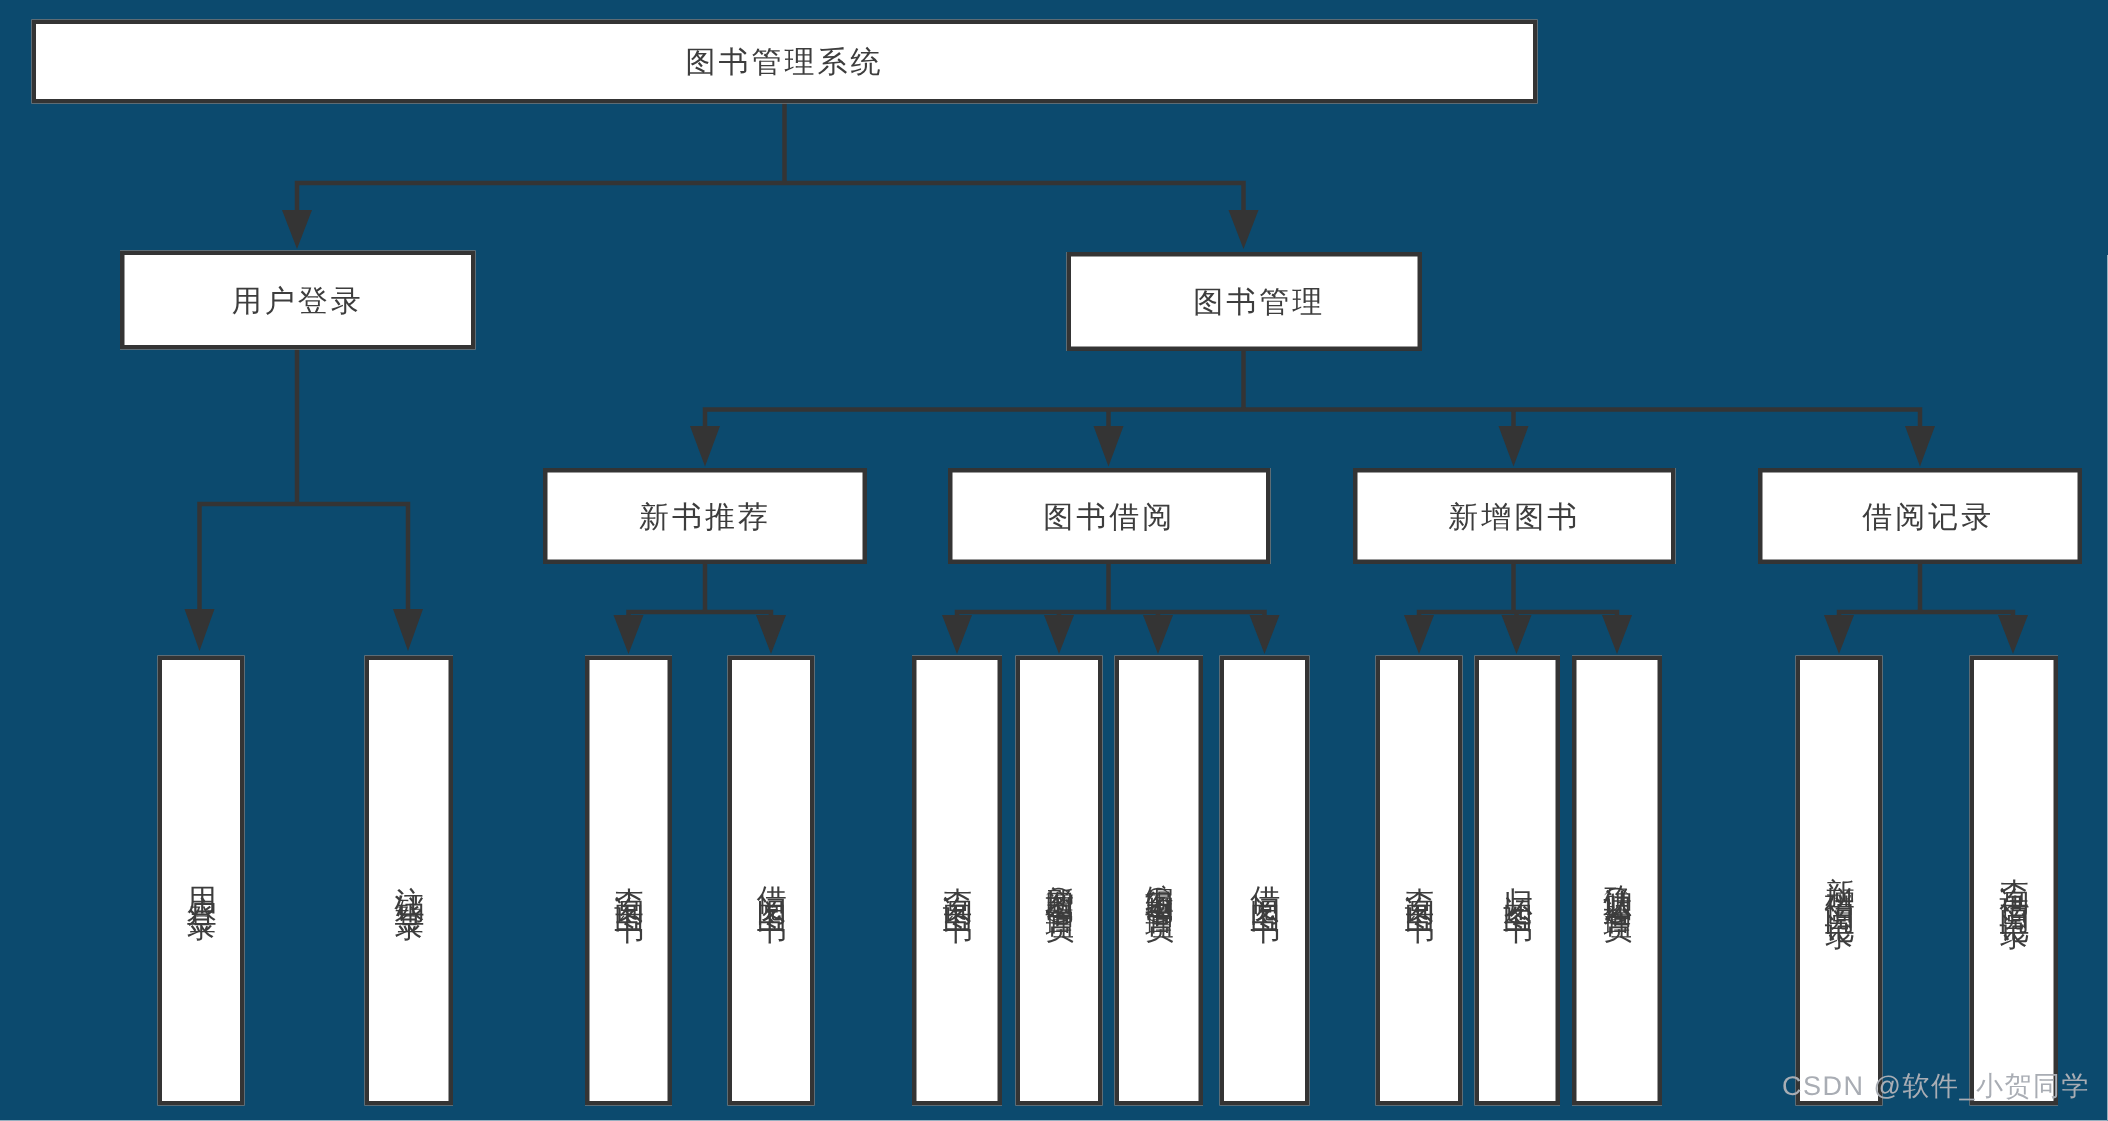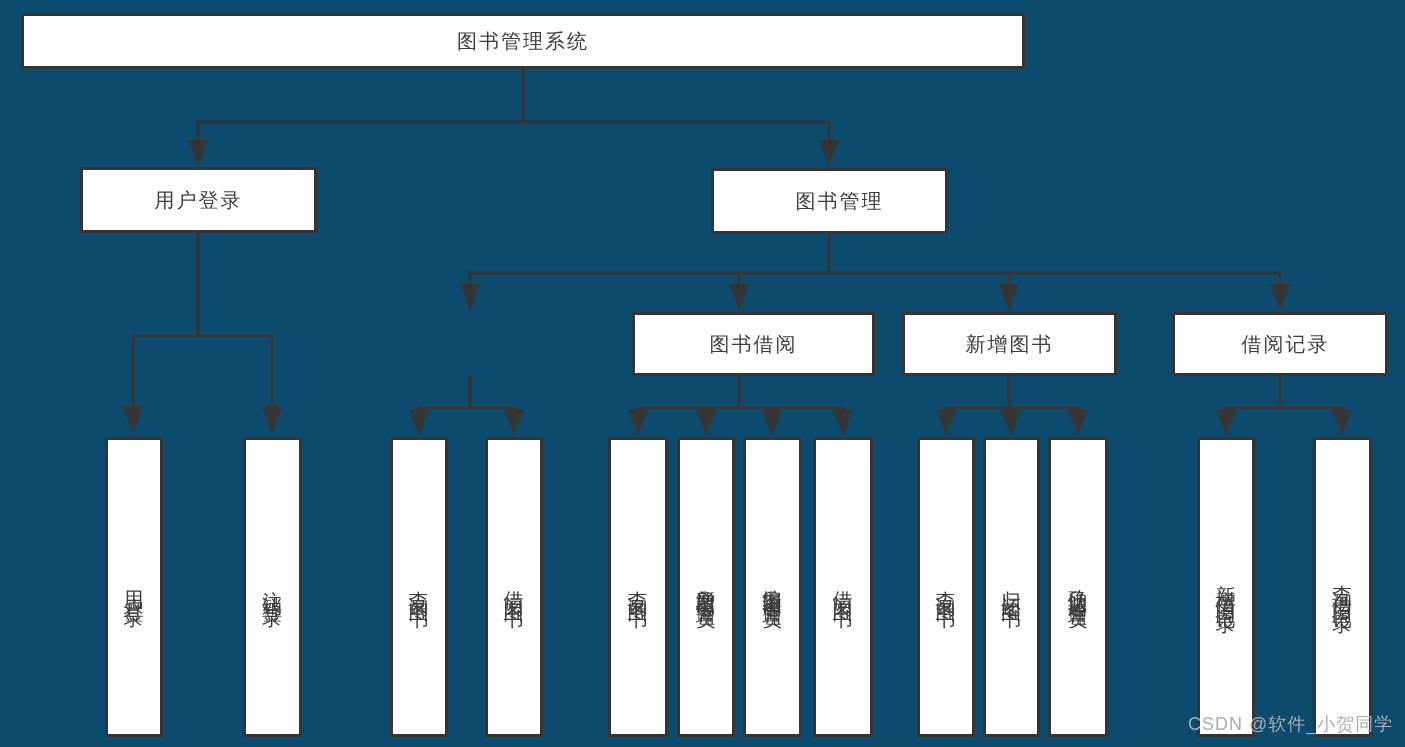--- a/index.html
+++ b/index.html
@@ -110,21 +110,22 @@
       <polygon points="1216,410 1236,410 1226,436"></polygon>
       <polygon points="1332,410 1352,410 1342,436"></polygon>
     </g>
   </svg>
 
   <div class="hbox" style="left:21px; top:13px; width:1004px; height:56px;">图书管理系统</div>
 
   <div class="hbox" style="left:80px; top:167px; width:237px; height:66px;">用户登录</div>
   <div class="hbox" style="left:711px; top:168px; width:237px; height:66px;padding-left:20px;">图书管理</div>
 
-  <div class="hbox" style="left:632px; top:312px; width:243px; height:64px;">图书借阅</div>
+  <div class="hbox" style="left:362px; top:312px; width:216px; height:64px;">新书推荐</div>
+  <div class="hbox" style="left:632px; top:312px; width:215px; height:64px;">图书借阅</div>
   <div class="hbox" style="left:902px; top:312px; width:215px; height:64px;">新增图书</div>
   <div class="hbox" style="left:1172px; top:312px; width:216px; height:64px;padding-left:11px;">借阅记录</div>
 
   <div class="vbox" style="left:105px; width:58px;">
     <span>用户登录</span>
   </div>
   <div class="vbox" style="left:243px; width:59px;">
     <span>注销登录</span>
   </div>
 

